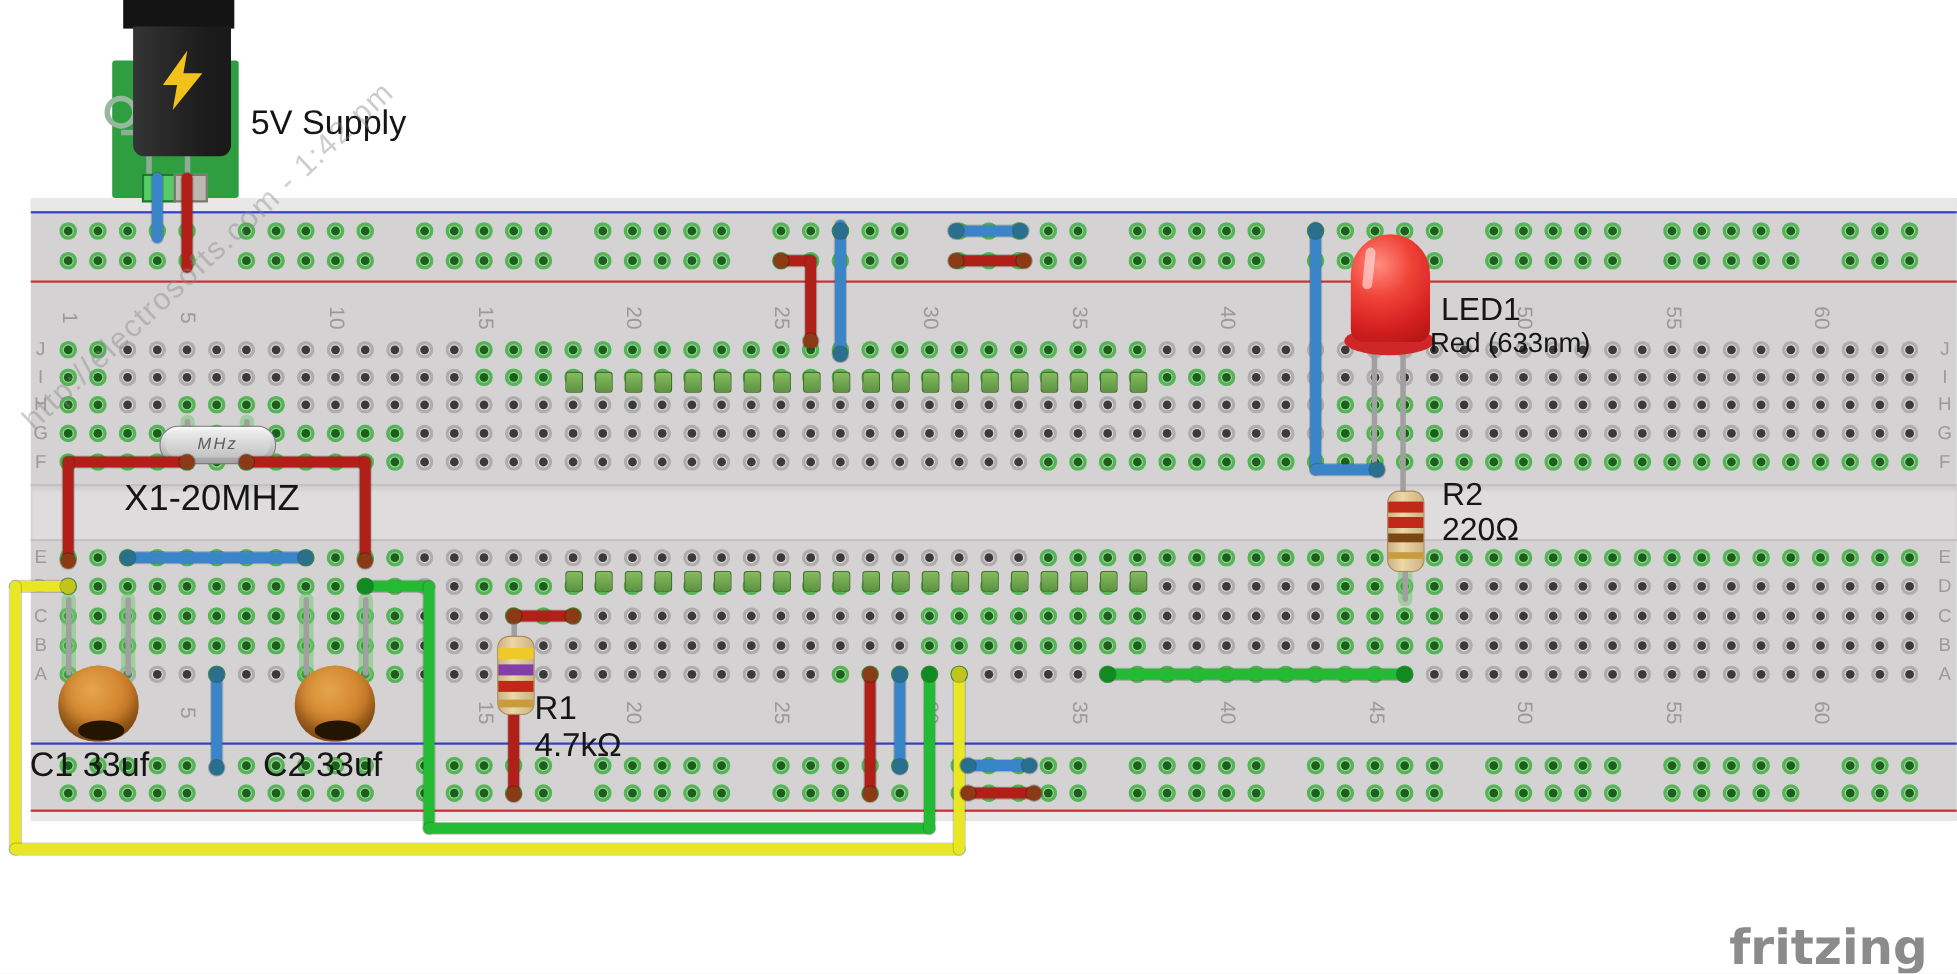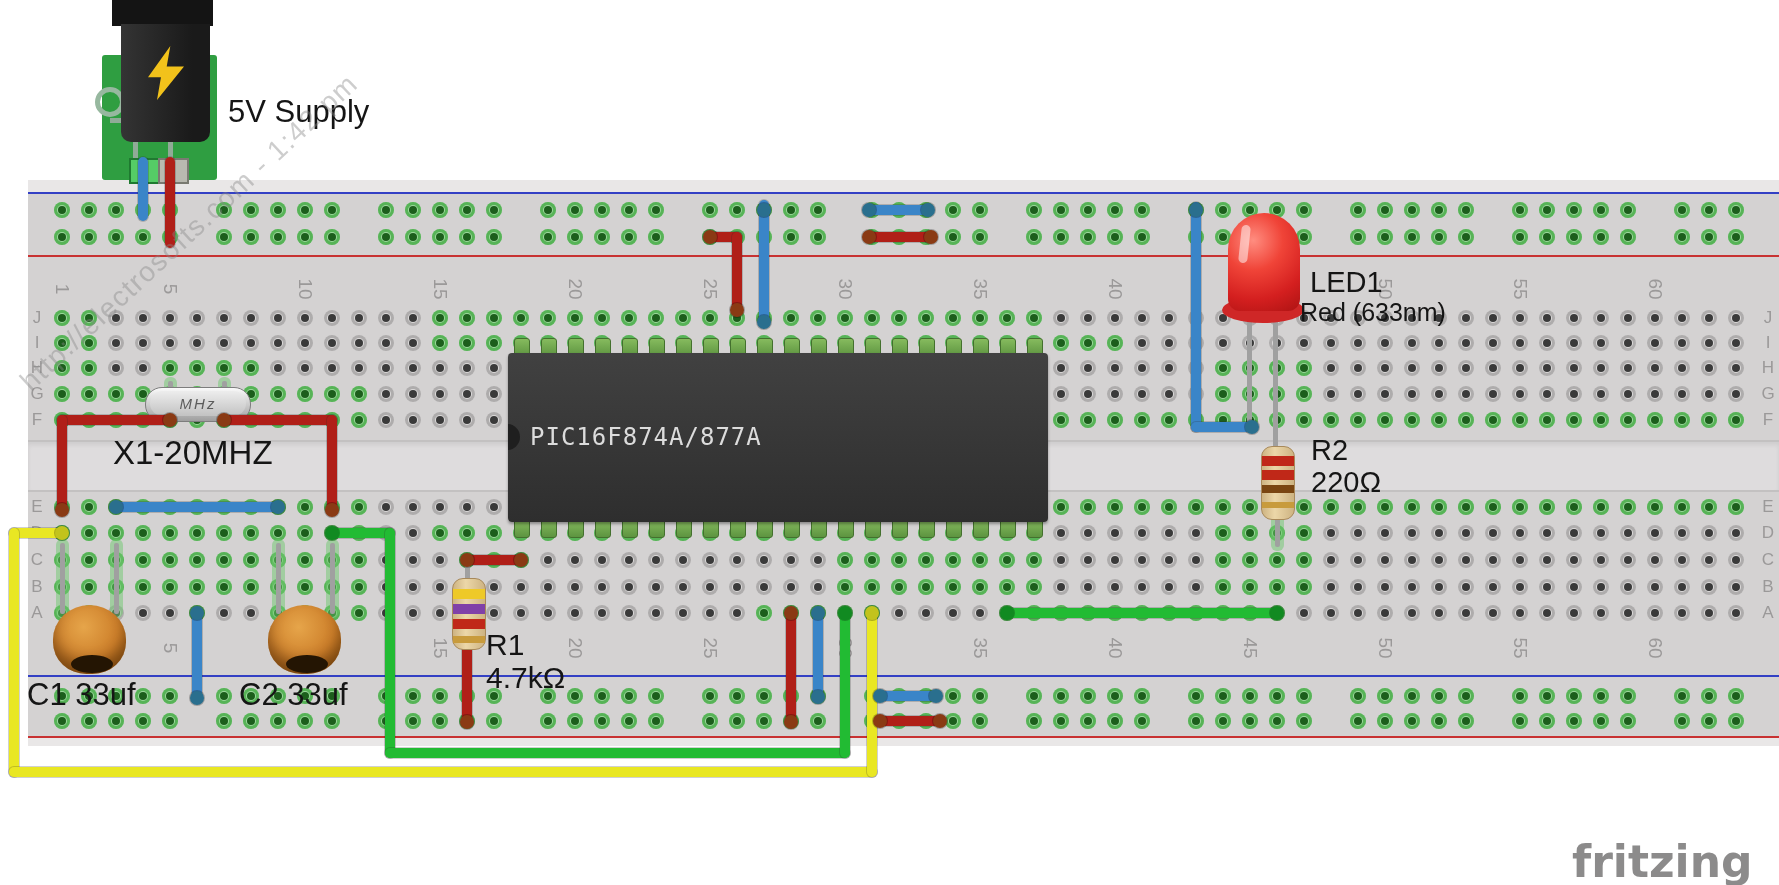--- a/index.html
+++ b/index.html
@@ -2786,24 +2786,20 @@
       <div class="wseg" style="left:1002px;top:608px;width:280px;height:10px;background:#22bb33;"></div>
       <div class="wcap" style="left:1000px;top:606px;background:#118a21;"></div>
       <div class="wcap" style="left:1270px;top:606px;background:#118a21;"></div>
       <div class="wseg" style="left:462px;top:555px;width:64px;height:10px;background:#b01f18;"></div>
       <div class="wcap" style="left:460px;top:553px;background:#8a3a14;"></div>
       <div class="wcap" style="left:514px;top:553px;background:#8a3a14;"></div>
       <div class="wseg" style="left:462px;top:641px;width:10px;height:86px;background:#b01f18;"></div>
       <div class="wcap" style="left:460px;top:715px;background:#8a3a14;"></div>
     </div>
 
-  <div id="chip">
-    <div id="chip-notch"></div>
-    <div id="chip-label">PIC16F874A/877A</div>
-  </div>
 
   <div id="crystal">
     <div id="crystal-inner">MHz</div>
   </div>
 
   <div id="supply-pcb">
     <div id="supply-ring"></div>
     <div class="trace" style="left:31px;top:63px;width:5px;height:42px;"></div>
     <div class="trace" style="left:66px;top:63px;width:5px;height:42px;"></div>
     <div class="trace" style="left:8px;top:63px;width:28px;height:5px;"></div>

